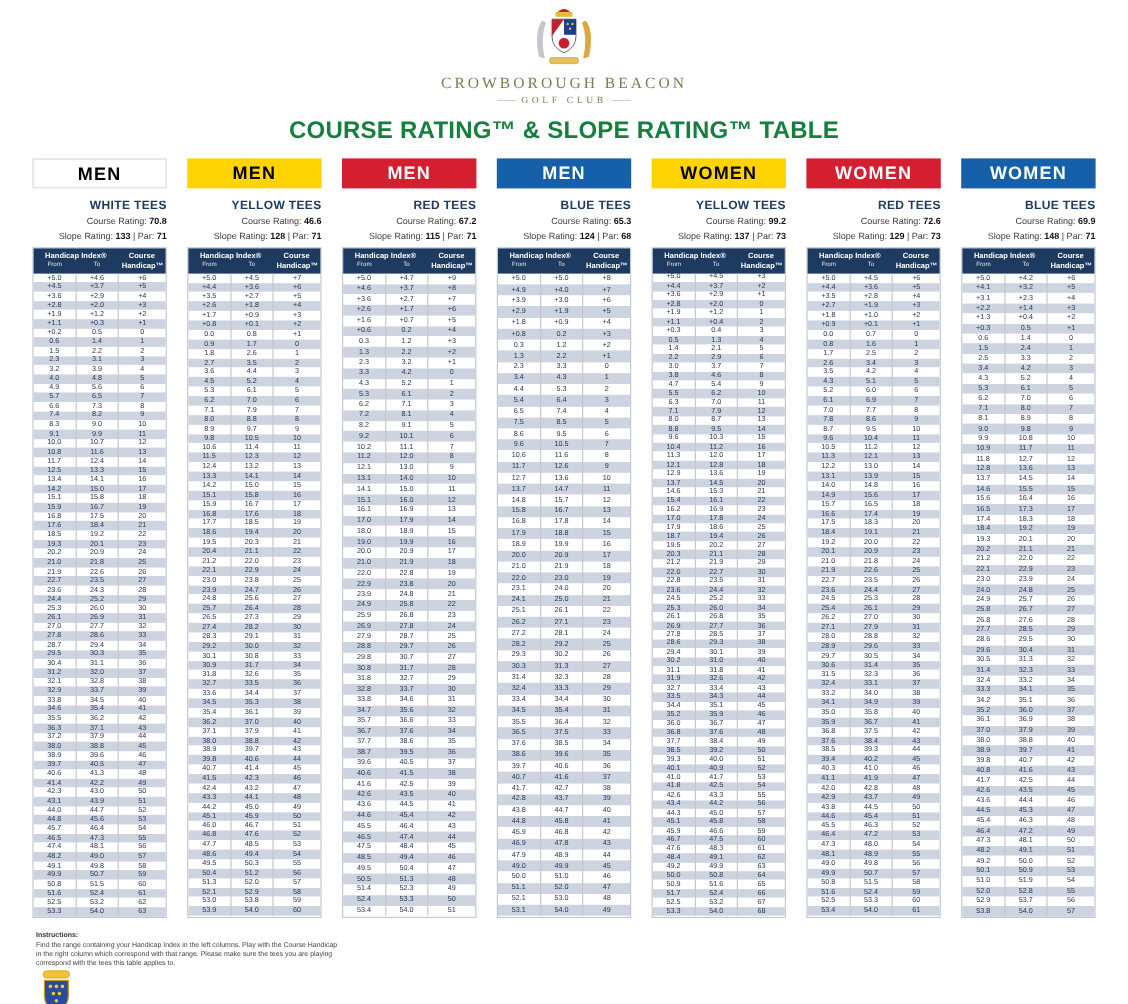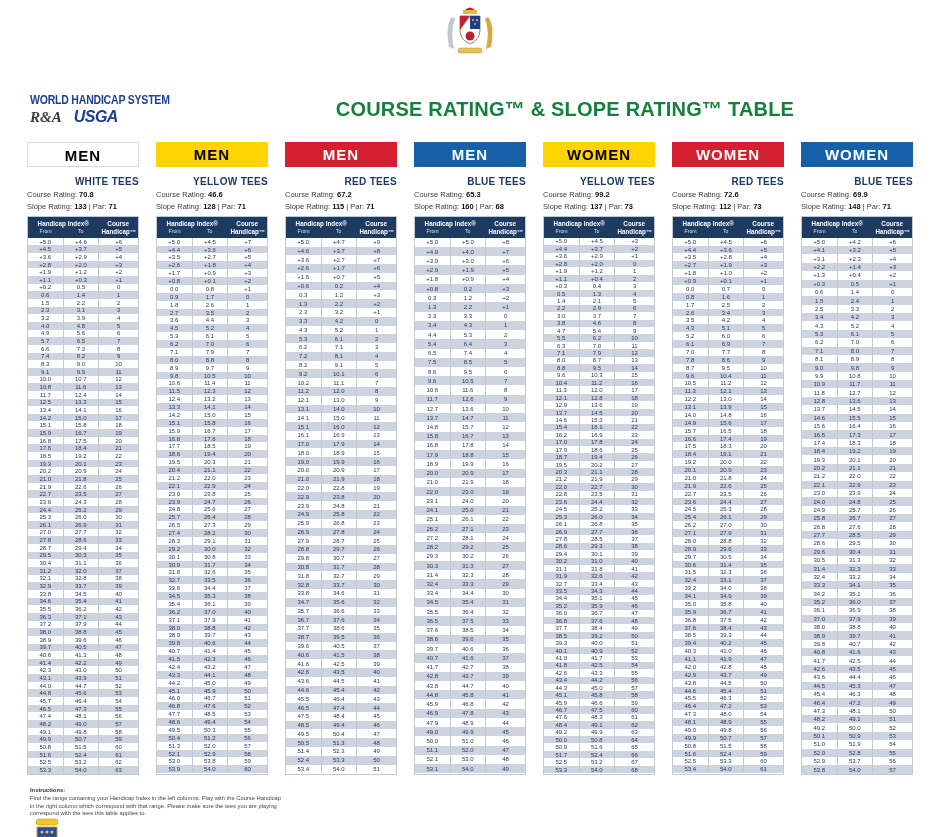--- a/index.html
+++ b/index.html
@@ -13,25 +13,25 @@
   .brand-row{display:flex;align-items:center;padding:0 30px;height:46px;}
   .whs-block{width:190px;}
   .whs-label{font-size:10.5px;font-weight:bold;color:#23408F;letter-spacing:-0.2px;transform:scaleY(1.15);transform-origin:left;}
   .logo-line{display:flex;align-items:baseline;gap:12px;margin-top:3px;}
   .randa{font-family:"Liberation Serif",serif;font-style:italic;font-weight:bold;font-size:15px;color:#3A3A3C;}
   .usga{font-size:16px;font-weight:bold;font-style:italic;color:#1C3E8F;letter-spacing:-0.5px;}
   .main-title{flex:1;text-align:center;font-size:20px;font-weight:bold;color:#15803d;letter-spacing:0.2px;}
   .eg-block{width:190px;display:flex;align-items:center;justify-content:flex-end;gap:6px;}
   .eg-label{font-size:10.5px;font-weight:bold;color:#3A3A3C;letter-spacing:0.5px;}
   
-  .tables-row{display:flex;gap:17px;padding:0 27px;margin-top:10px;}
+  .tables-row{display:flex;gap:17px;padding:0 27px;}
   .col{flex:0 0 112px;width:112px;}
   .banner{height:25px;line-height:25px;text-align:center;font-weight:bold;font-size:15px;letter-spacing:1px;box-sizing:border-box;}
   .tee-name{text-align:right;font-size:10px;font-weight:bold;color:#1D3A60;margin-top:9px;letter-spacing:0.3px;}
-  .rating-line{text-align:left;font-size:7.5px;color:#3c3c3c;margin-top:3px;}
+  .rating-line{text-align:right;font-size:7.5px;color:#3c3c3c;margin-top:3px;}
   .rating-line b{color:#111;}
   .grid{margin-top:5px;border:1px solid #C3C9D3;}
   .thead{background:#1D3A60;color:#fff;display:flex;}
   .hi{width:64%;box-sizing:border-box;}
   .hi-t{font-size:6.3px;font-weight:bold;text-align:center;padding-top:3px;}
   .fromto{display:flex;font-size:5.2px;opacity:.85;padding:1px 0 3px;}
   .fromto span{width:50%;text-align:center;}
   .ch{width:36%;font-size:6.3px;font-weight:bold;text-align:center;padding:3px 3px 2px;box-sizing:border-box;line-height:1.25;}
   .tbody{height:536px;display:flex;flex-direction:column;}
   .row{flex:1;display:flex;align-items:center;font-size:6px;color:#25395A;}
@@ -63,30 +63,25 @@
       <rect x="36" y="5" width="14" height="4" fill="#E6B93F"></rect>
       <path d="M33 11 h20 v14 q0 10 -10 14 q-10 -4 -10 -14 z" fill="#FFFFFF" stroke="#666" stroke-width="0.8"></path>
       <path d="M33 11 l10 0 l-10 14 z" fill="#C02130"></path>
       <rect x="43" y="11" width="10" height="13" fill="#1D3E8C"></rect>
       <circle cx="46" cy="15" r="1" fill="#E6B93F"></circle>
         <circle cx="50" cy="15" r="1" fill="#E6B93F"></circle>
         <circle cx="48" cy="19" r="1" fill="#E6B93F"></circle>
       <circle cx="43" cy="31" r="4.5" fill="#C02130"></circle>
       <rect x="31" y="43" width="24" height="5" rx="2" fill="#E6C35C" stroke="#B69336" stroke-width="0.5"></rect>
     </svg>
+    <div class="club-name">CROWBOROUGH BEACON</div>
+    <div class="club-sub"><span class="dash">——&nbsp;&nbsp;</span><span>GOLF CLUB</span><span class="dash">&nbsp;&nbsp;——</span></div>
   </div>
 
   <div class="brand-row">
-    <div class="whs-block">
-      <div class="whs-label">WORLD HANDICAP SYSTEM</div>
-      <div class="logo-line">
-        <span class="randa">R&amp;A</span>
-        <span class="usga">USGA</span>
-      </div>
-    </div>
     <div class="main-title">COURSE RATING™ &amp; SLOPE RATING™ TABLE</div>
   </div>
 
   <div class="tables-row">
       <section class="col">
         <div class="banner" style="background: rgb(255, 255, 255); color: rgb(0, 0, 0); border: 1px solid rgb(219, 219, 219);">MEN</div>
         <div class="tee-name">WHITE TEES</div>
         <div class="rating-line">Course Rating: <b>70.8</b></div>
         <div class="rating-line">Slope Rating: <b>133</b> | Par: <b>71</b></div>
         <div class="grid">
@@ -1136,21 +1131,21 @@
               <div class="cell">54.0</div>
               <div class="cell">51</div>
             </div>
           </div>
         </div>
       </section>
       <section class="col">
         <div class="banner" style="background: rgb(21, 96, 168); color: rgb(255, 255, 255);">MEN</div>
         <div class="tee-name">BLUE TEES</div>
         <div class="rating-line">Course Rating: <b>65.3</b></div>
-        <div class="rating-line">Slope Rating: <b>160</b> | Par: <b>68</b></div>
+        <div class="rating-line">Slope Rating: <b>124</b> | Par: <b>68</b></div>
         <div class="grid">
           <div class="thead">
             <div class="hi">
               <div class="hi-t">Handicap Index®</div>
               <div class="fromto">
                 <span>From</span>
                 <span>To</span>
               </div>
             </div>
             <div class="ch">Course Handicap™</div>
@@ -1826,21 +1821,21 @@
               <div class="cell">54.0</div>
               <div class="cell">68</div>
             </div>
           </div>
         </div>
       </section>
       <section class="col">
         <div class="banner" style="background: rgb(211, 31, 48); color: rgb(255, 255, 255);">WOMEN</div>
         <div class="tee-name">RED TEES</div>
         <div class="rating-line">Course Rating: <b>72.6</b></div>
-        <div class="rating-line">Slope Rating: <b>112</b> | Par: <b>73</b></div>
+        <div class="rating-line">Slope Rating: <b>129</b> | Par: <b>73</b></div>
         <div class="grid">
           <div class="thead">
             <div class="hi">
               <div class="hi-t">Handicap Index®</div>
               <div class="fromto">
                 <span>From</span>
                 <span>To</span>
               </div>
             </div>
             <div class="ch">Course Handicap™</div>

